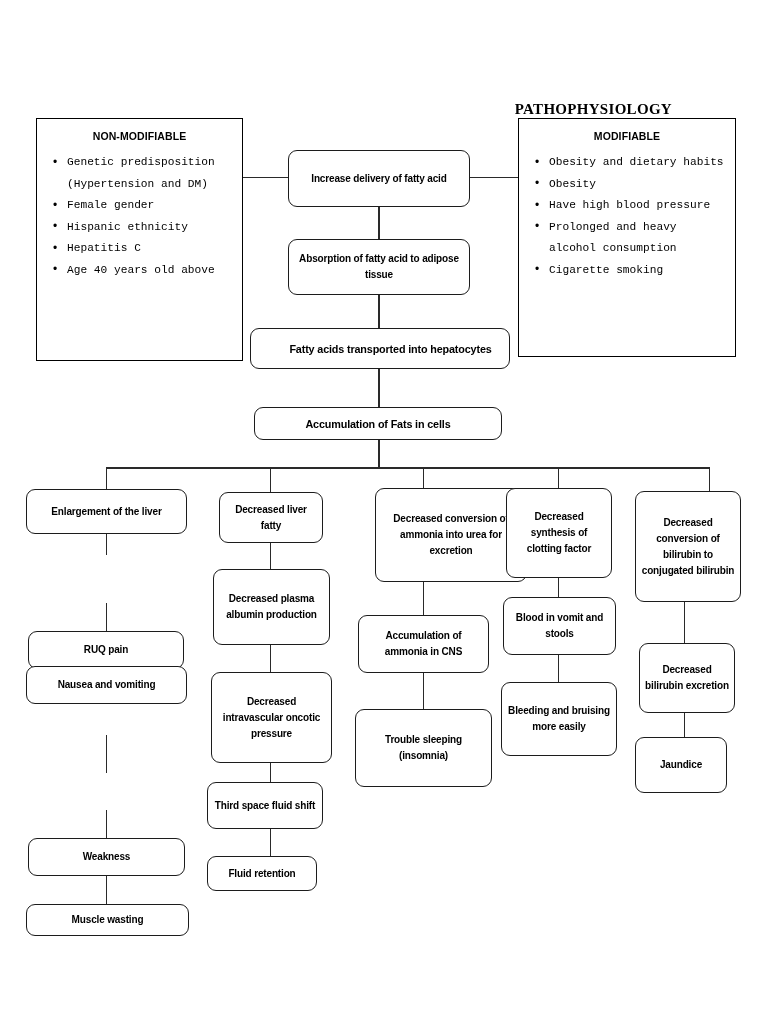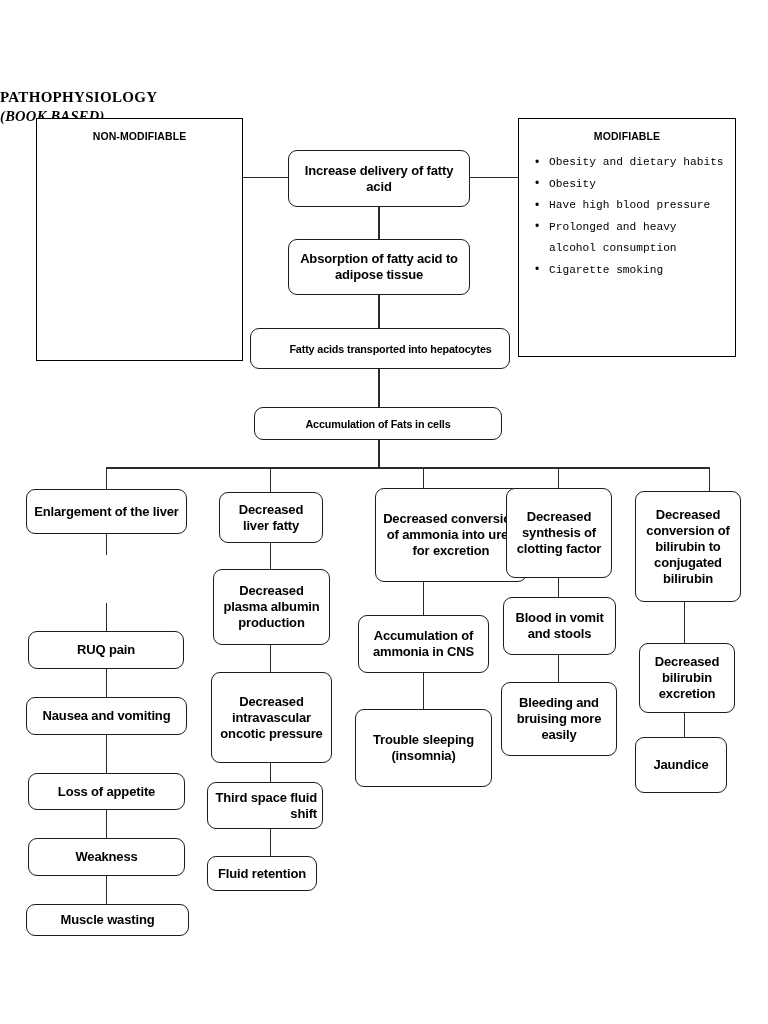--- a/index.html
+++ b/index.html
@@ -20,23 +20,23 @@
     position: absolute;
     left: 0; top: 0;
     width: 768px;
     height: 1024px;
   }
 
   
   .title-block {
     position: absolute;
     left: 0;
-    top: 88px;
+    top: 100px;
     width: 672px;
-    text-align: left;
+    text-align: right;
     font-family: "Liberation Serif", serif;
     font-weight: bold;
     font-size: 15px;
     line-height: 19px;
     letter-spacing: 0.3px;
   }
   .title-sub {
     font-style: italic;
     font-size: 14.5px;
   }
@@ -83,21 +83,21 @@
     box-sizing: border-box;
     border: 1.4px solid #1c1c1c;
     border-radius: 9px;
     background: #fff;
     display: flex;
     align-items: center;
     justify-content: center;
     text-align: center;
     font-family: "Liberation Sans", sans-serif;
     font-weight: bold;
-    font-size: 13px;
+    font-size: 10px;
     line-height: 16px;
     padding: 2px 5px;
     letter-spacing: -0.15px;
   }
   .node.wide-label { font-size: 10.8px; }
 
   
   .conn {
     position: absolute;
     background: #2a2a2a;
@@ -148,20 +148,27 @@
   <div class="conn v" style="left:423px; top:673px; height:36px;"></div>
 
   <div class="conn v" style="left:558px; top:578px; height:19px;"></div>
   <div class="conn v" style="left:558px; top:655px; height:27px;"></div>
 
   <div class="conn v" style="left:684px; top:602px; height:41px;"></div>
   <div class="conn v" style="left:684px; top:713px; height:24px;"></div>
 
   <div class="panel" style="left:36px; top:118px; width:207px; height:243px;">
     <div class="panel-head">NON-MODIFIABLE</div>
+    <ul>
+      <li>Genetic predisposition (Hypertension and DM)</li>
+      <li>Female gender</li>
+      <li>Hispanic ethnicity</li>
+      <li>Hepatitis C</li>
+      <li>Age 40 years old above</li>
+    </ul>
   </div>
 
   <div class="panel" style="left:518px; top:118px; width:218px; height:239px;">
     <div class="panel-head">MODIFIABLE</div>
     <ul>
       <li>Obesity and dietary habits</li>
       <li>Obesity</li>
       <li>Have high blood pressure</li>
       <li>Prolonged and heavy alcohol consumption</li>
       <li>Cigarette smoking</li>
@@ -171,22 +178,21 @@
   <div class="node" style="left:288px; top:150px; width:182px; height:57px;">Increase delivery of fatty acid</div>
 
   <div class="node" style="left:288px; top:239px; width:182px; height:56px;">Absorption of fatty acid to adipose tissue</div>
 
   <div class="node wide-label" style="left:250px; top:328px; width:260px; height:41px;padding-left:26px;">Fatty acids transported into hepatocytes</div>
 
   <div class="node wide-label" style="left:254px; top:407px; width:248px; height:33px;">Accumulation of Fats in cells</div>
 
   <div class="node" style="left:26px; top:489px; width:161px; height:45px;">Enlargement of the liver</div>
   <div class="node" style="left:28px; top:631px; width:156px; height:38px;">RUQ pain</div>
-  <div class="node" style="left:26px; top:697px; width:161px; height:38px;">Nausea and vomiting</div>
-  <div class="node" style="left:28px; top:773px; width:157px; height:37px;">Loss of appetite</div>
+  <div class="node" style="left:26px; top:666px; width:161px; height:38px;">Nausea and vomiting</div>
   <div class="node" style="left:28px; top:838px; width:157px; height:38px;">Weakness</div>
   <div class="node" style="left:26px; top:904px; width:163px; height:32px;">Muscle wasting</div>
 
   <div class="node" style="left:219px; top:492px; width:104px; height:51px;">Decreased liver fatty</div>
   <div class="node" style="left:213px; top:569px; width:117px; height:76px;">Decreased plasma albumin production</div>
   <div class="node" style="left:211px; top:672px; width:121px; height:91px;">Decreased intravascular oncotic pressure</div>
   <div class="node" style="left:207px; top:782px; width:116px; height:47px;text-align:right;">Third space fluid shift</div>
   <div class="node" style="left:207px; top:856px; width:110px; height:35px;">Fluid retention</div>
 
   <div class="node" style="left:375px; top:488px; width:152px; height:94px;">Decreased conversion of ammonia into urea for excretion</div>

